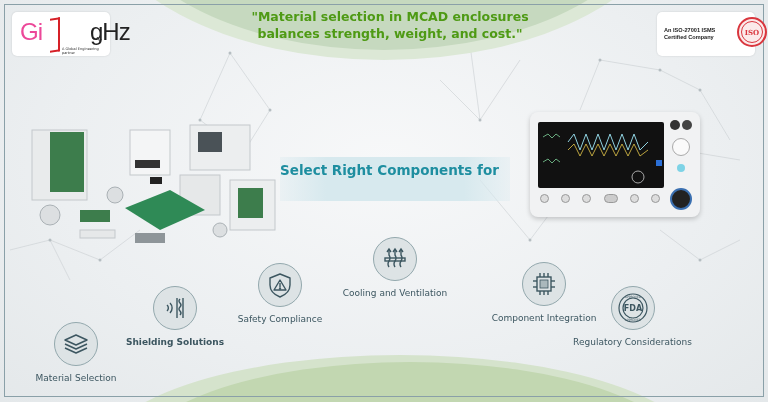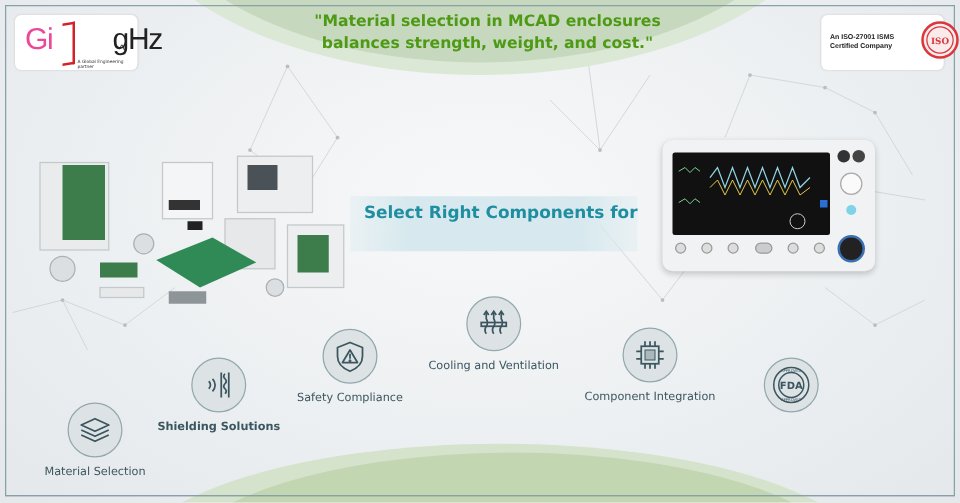--- a/index.html
+++ b/index.html
@@ -39,21 +39,21 @@
   .iso-box { position: absolute; left: 657px; top: 12px; width: 98px; height: 44px; background: #fff;
     border-radius: 5px; box-shadow: 0 0 2px rgba(0,0,0,0.15); }
   .iso-text { position: absolute; left: 7px; top: 15px; font-size: 5.6px; line-height: 7px; color: #222; font-family: "Liberation Sans", sans-serif; font-weight: bold; }
   .iso-seal { position: absolute; left: 66px; top: 5px; width: 30px; height: 30px; border-radius: 50%;
     border: 2px solid #d9363e; background: #fbeaea; display: flex; align-items: center; justify-content: center; margin-left: 14px; }
   .iso-seal-inner { width: 22px; height: 22px; border-radius: 50%; border: 1px solid #d9363e; display:flex; align-items:center; justify-content:center;
     color: #d9363e; font-size: 7px; font-weight: bold; font-family: "DejaVu Serif", serif; }
 
   .center-title { position: absolute; left: 280px; top: 157px; width: 230px; height: 44px;
     background: linear-gradient(90deg, rgba(214,232,238,0.3) 0%, #d7e9ee 20%, #d7e9ee 80%, rgba(214,232,238,0.3) 100%);
-    color: #1e8ea0; font-weight: bold; font-size: 13.5px; line-height: 18px; text-align: right; padding-top: 4px; }
+    color: #1e8ea0; font-weight: bold; font-size: 13.5px; line-height: 18px; text-align: left; padding-top: 4px; }
 
   
   .net { position: absolute; left: 0; top: 0; }
 
   
   .components { position: absolute; left: 20px; top: 100px; width: 260px; height: 150px; }
   .monitor { position: absolute; left: 530px; top: 112px; width: 170px; height: 105px; background: #f1f2f3;
     border-radius: 8px; box-shadow: 0 2px 5px rgba(0,0,0,0.2); }
   .monitor-screen { position: absolute; left: 8px; top: 10px; width: 126px; height: 66px; background: #111; border-radius: 2px; }
   .monitor-knob { position: absolute; border-radius: 50%; }
@@ -235,21 +235,21 @@
       <svg width="28" height="28" viewBox="0 0 28 28" fill="none" stroke="#3c5660" stroke-width="1.4" stroke-linejoin="round">
         <path d="M14,3 L24,7 L24,14 Q24,22 14,26 Q4,22 4,14 L4,7 Z"></path>
         <polygon points="14,9 20,19 8,19"></polygon>
         <line x1="14" y1="12" x2="14" y2="16"></line>
           <circle cx="14" cy="17.5" r="0.5"></circle>
       </svg>
     </div>
     <div class="label">Safety Compliance</div>
   </div>
 
-  <div class="feature" style="left:460px;top:262px;width:120px;">
+  <div class="feature" style="left:484px;top:262px;width:120px;">
     <div class="circle">
       <svg width="28" height="28" viewBox="0 0 28 28" fill="none" stroke="#3c5660" stroke-width="1.4">
         <rect x="7" y="7" width="14" height="14"></rect>
         <rect x="10" y="10" width="8" height="8" fill="#aab8bc" stroke-width="0.8"></rect>
         <line x1="10" y1="3" x2="10" y2="7"></line>
           <line x1="14" y1="3" x2="14" y2="7"></line>
           <line x1="18" y1="3" x2="18" y2="7"></line>
         <line x1="10" y1="21" x2="10" y2="25"></line>
           <line x1="14" y1="21" x2="14" y2="25"></line>
           <line x1="18" y1="21" x2="18" y2="25"></line>
@@ -265,16 +265,17 @@
   <div class="feature" style="left:565px;top:286px;width:135px;">
     <div class="circle">
       <svg width="34" height="34" viewBox="0 0 34 34" fill="none" stroke="#3c5660" stroke-width="1.2">
         <circle cx="17" cy="17" r="14"></circle>
           <circle cx="17" cy="17" r="10"></circle>
         <text x="17" y="20" text-anchor="middle" font-size="8" font-weight="bold" fill="#3c5660" stroke="none" font-family="DejaVu Sans, sans-serif">FDA</text>
         <text x="17" y="6.5" text-anchor="middle" font-size="3" fill="#3c5660" stroke="none" font-family="DejaVu Sans, sans-serif">APPROVED</text>
         <text x="17" y="30" text-anchor="middle" font-size="3" fill="#3c5660" stroke="none" font-family="DejaVu Sans, sans-serif">APPROVED</text>
       </svg>
     </div>
+    <div class="label">Regulatory Considerations</div>
   </div>
 
 
 </div>
 
 </body></html>

